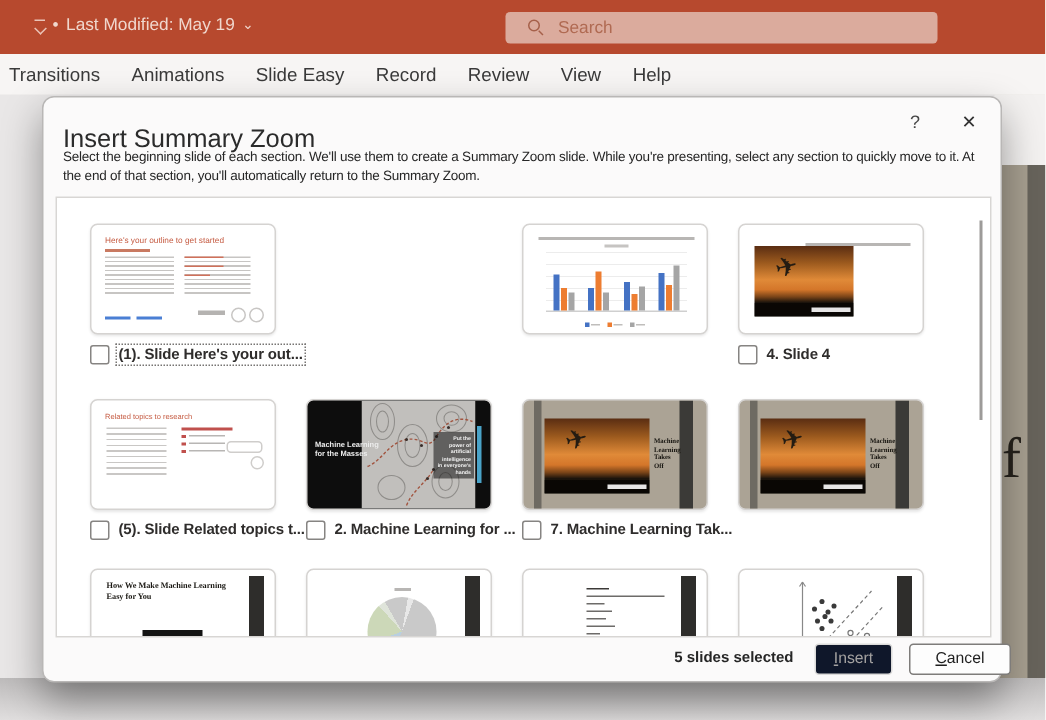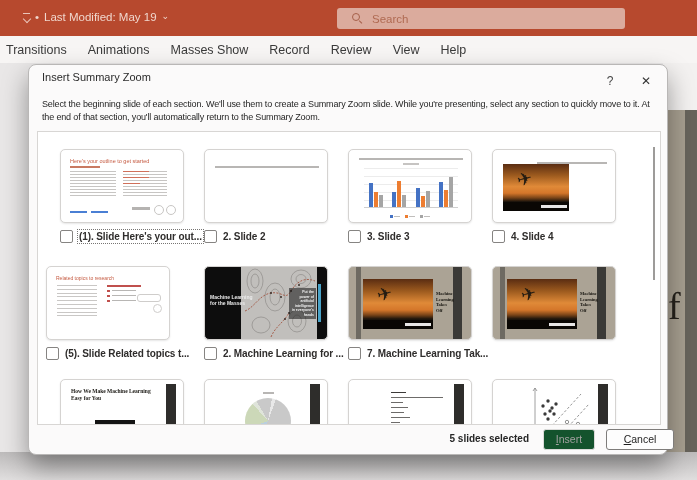--- a/index.html
+++ b/index.html
@@ -19,21 +19,21 @@
   
   .ribbon{position:absolute;left:0;top:36px;width:697px;height:27px;background:#f7f5f4;display:flex;align-items:center;gap:21px;padding-left:6px;font-size:12.5px;color:#3a3a3a;box-sizing:border-box}
   
   .bg-right-light{position:absolute;left:663px;top:63px;width:34px;height:47px;background:#f3f1f0}
   .bg-slide{position:absolute;left:663px;top:110px;width:34px;height:342px;background:#a79f90}
   .bg-letter{position:absolute;left:668px;top:284px;font-family:"Liberation Serif",serif;font-size:38px;color:#26221c}
   .bg-dark-strip{position:absolute;left:685px;top:110px;width:12px;height:342px;background:#67635b}
   .bg-bottom{position:absolute;left:0;top:452px;width:697px;height:28px;background:linear-gradient(#bdbbbb,#e0dede)}
   
   .dialog{position:absolute;left:28px;top:64px;width:640px;height:391px;background:#fbfafa;border:1px solid #b9b7b6;border-radius:8px;box-shadow:0 12px 26px rgba(0,0,0,.38);box-sizing:border-box}
-  .dlg-title{position:absolute;left:13px;top:6px;font-size:11px;color:#2b2b2b}
+  .dlg-title{position:absolute;left:13px;top:18px;font-size:17px;color:#2b2b2b}
   .dlg-help{position:absolute;left:570px;top:7px;width:22px;height:18px;text-align:center;font-size:12px;color:#464646;line-height:18px;cursor:default}
   .dlg-close{position:absolute;left:604px;top:7px;width:26px;height:18px;text-align:center;font-size:12px;color:#333;line-height:18px;cursor:default}
   .dlg-desc{position:absolute;left:13px;top:33px;width:616px;font-size:9px;font-weight:400;letter-spacing:-.15px;color:#262626;line-height:13px}
   .scroll{position:absolute;left:8px;top:66px;width:624px;height:294px;background:#fff;border:1px solid #d8d6d4;box-sizing:border-box;overflow:hidden}
   .scrollbar{position:absolute;right:5px;top:15px;width:2px;height:133px;background:#9d9b99}
   
   .cell{position:absolute;width:130px}
   .thumb{position:relative;width:124px;height:74px;background:#fff;border:1px solid #d5d3d1;border-radius:5px;box-shadow:0 1px 2px rgba(0,0,0,.10);overflow:hidden;box-sizing:border-box}
   .cbrow{margin-top:6px;display:flex;align-items:center;gap:6px;height:14px}
   .cbx{width:11px;height:11px;border:1px solid #868482;border-radius:2px;background:#fff;flex:none}
@@ -101,21 +101,21 @@
   .t10-pie{position:absolute;left:40px;top:18px;width:46px;height:46px;border-radius:50%;
     background:conic-gradient(#c9c9c9 0 10deg,#e8e8e8 10deg 20deg,#c9c9c9 20deg 205deg,#b9cfdf 205deg 250deg,#ccd8b8 250deg 318deg,#dfe4da 318deg 330deg,#c9c9c9 330deg)}
   .t11-lines{position:absolute;left:42px;top:12px}
   .t11-lines i{display:block;height:1.4px;background:#6d6b69;margin-bottom:3.6px}
   .t11-lines i:first-child{background:#3c3a38}
   .t12-svg{position:absolute;left:26px;top:2px}
   
   .ftr-status{position:absolute;right:138px;top:368px;font-size:10px;font-weight:700;color:#262626}
   .btn{position:absolute;top:364px;height:21px;border-radius:3px;font-size:10.5px;text-align:center;line-height:19px;box-sizing:border-box;font-family:"Liberation Sans",sans-serif}
   .btn::first-letter{text-decoration:underline}
-  .btn-insert{left:514px;width:52px;background:#14532d;border:1px solid #dcdbda;color:#a3a1a0}
+  .btn-insert{left:514px;width:52px;background:#0f172a;border:1px solid #dcdbda;color:#a3a1a0}
   .btn-cancel{left:577px;width:68px;background:#fdfdfd;border:1px solid #7e7c7a;color:#1f1f1f}
 </style>
 </head>
 <body>
 
 <div class="stage">
 
   <div class="titlebar">
     <span class="tb-icon">
         <i class="bar"></i>
@@ -128,21 +128,21 @@
     </div>
     <div class="searchbox">
       <span class="mag"></span>
       <span class="search-text">Search</span>
     </div>
   </div>
 
   <div class="ribbon">
     <span>Transitions</span>
     <span>Animations</span>
-    <span>Masses Show</span>
+    <span>Slide Easy</span>
     <span>Record</span>
     <span>Review</span>
     <span>View</span>
     <span>Help</span>
   </div>
 
   <div class="bg-right-light"></div>
   <div class="bg-slide"></div>
   <div class="bg-letter">f</div>
   <div class="bg-dark-strip"></div>
@@ -177,29 +177,20 @@
               <u></u>
               <u></u>
             </div>
         </div>
         <div class="cbrow">
           <span class="cbx"></span>
           <span class="cbl focused">(1). Slide Here's your out...</span>
         </div>
       </div>
 
-      <div class="cell" style="left:166px;top:17px">
-        <div class="thumb">
-          <div class="t2-line"></div>
-        </div>
-        <div class="cbrow">
-          <span class="cbx"></span>
-          <span class="cbl">2. Slide 2</span>
-        </div>
-      </div>
 
       <div class="cell" style="left:310px;top:17px">
         <div class="thumb">
           <div class="t3-topline"></div>
           <div class="t3-title"></div>
           <div class="t3-plot">
             <span class="g">
                 <b class="c1" style="height:24px"></b>
                 <b class="c2" style="height:15px"></b>
                 <b class="c3" style="height:12px"></b>
@@ -219,42 +210,38 @@
                 <b class="c2" style="height:17px"></b>
                 <b class="c3" style="height:30px"></b>
               </span>
           </div>
           <div class="t3-legend">
               <i class="l1"></i>
               <i class="l2"></i>
               <i class="l3"></i>
             </div>
         </div>
-        <div class="cbrow">
-          <span class="cbx"></span>
-          <span class="cbl">3. Slide 3</span>
-        </div>
       </div>
 
       <div class="cell" style="left:454px;top:17px">
         <div class="thumb">
           <div class="t4-topline"></div>
           <div class="photo" style="left:10px;top:14px;width:66px;height:47px">
             <span class="plane">✈</span>
             <span class="band"></span>
               <span class="cap"></span>
           </div>
         </div>
         <div class="cbrow">
           <span class="cbx"></span>
           <span class="cbl">4. Slide 4</span>
         </div>
       </div>
 
-      <div class="cell" style="left:8px;top:134px">
+      <div class="cell" style="left:22px;top:134px">
         <div class="thumb">
           <div class="t5-title">Related topics to research</div>
           <div class="t5-list"></div>
           <div class="t5-panel">
             <div class="t5-p1"></div>
             <div class="t5-row"></div>
               <div class="t5-row"></div>
               <div class="t5-row"></div>
             <div class="t5-pill"></div>
               <div class="t5-circle"></div>

